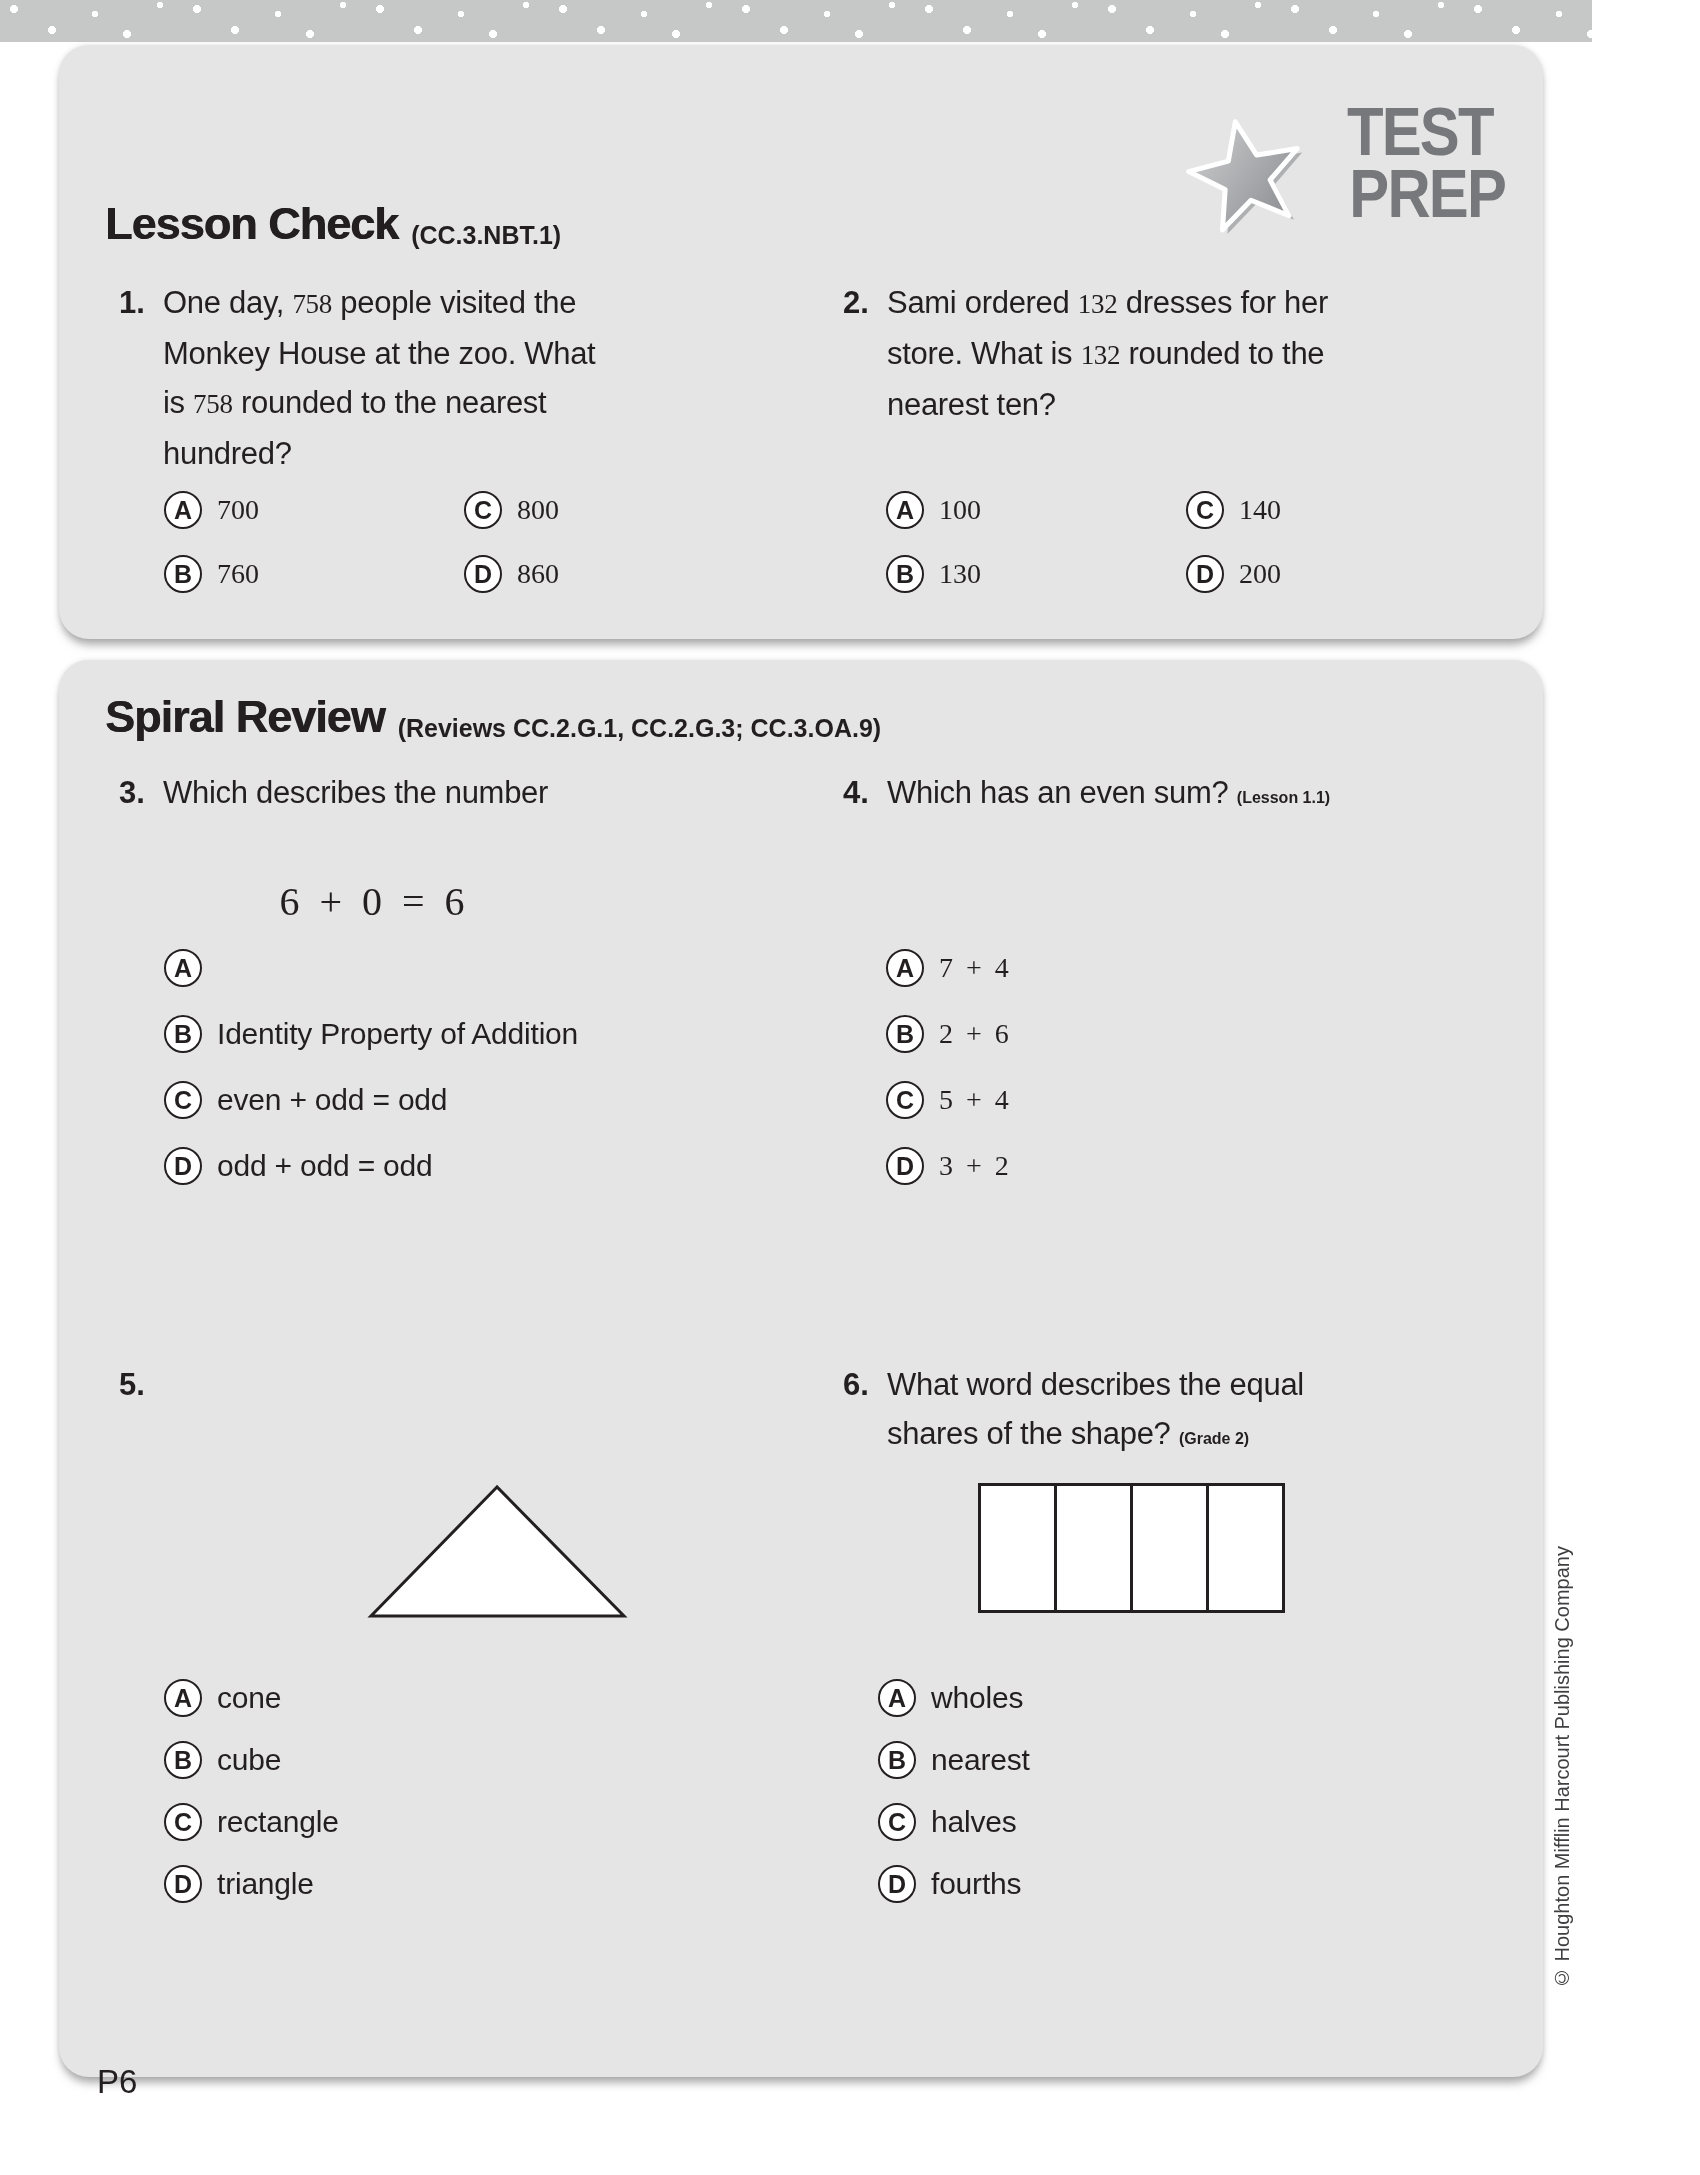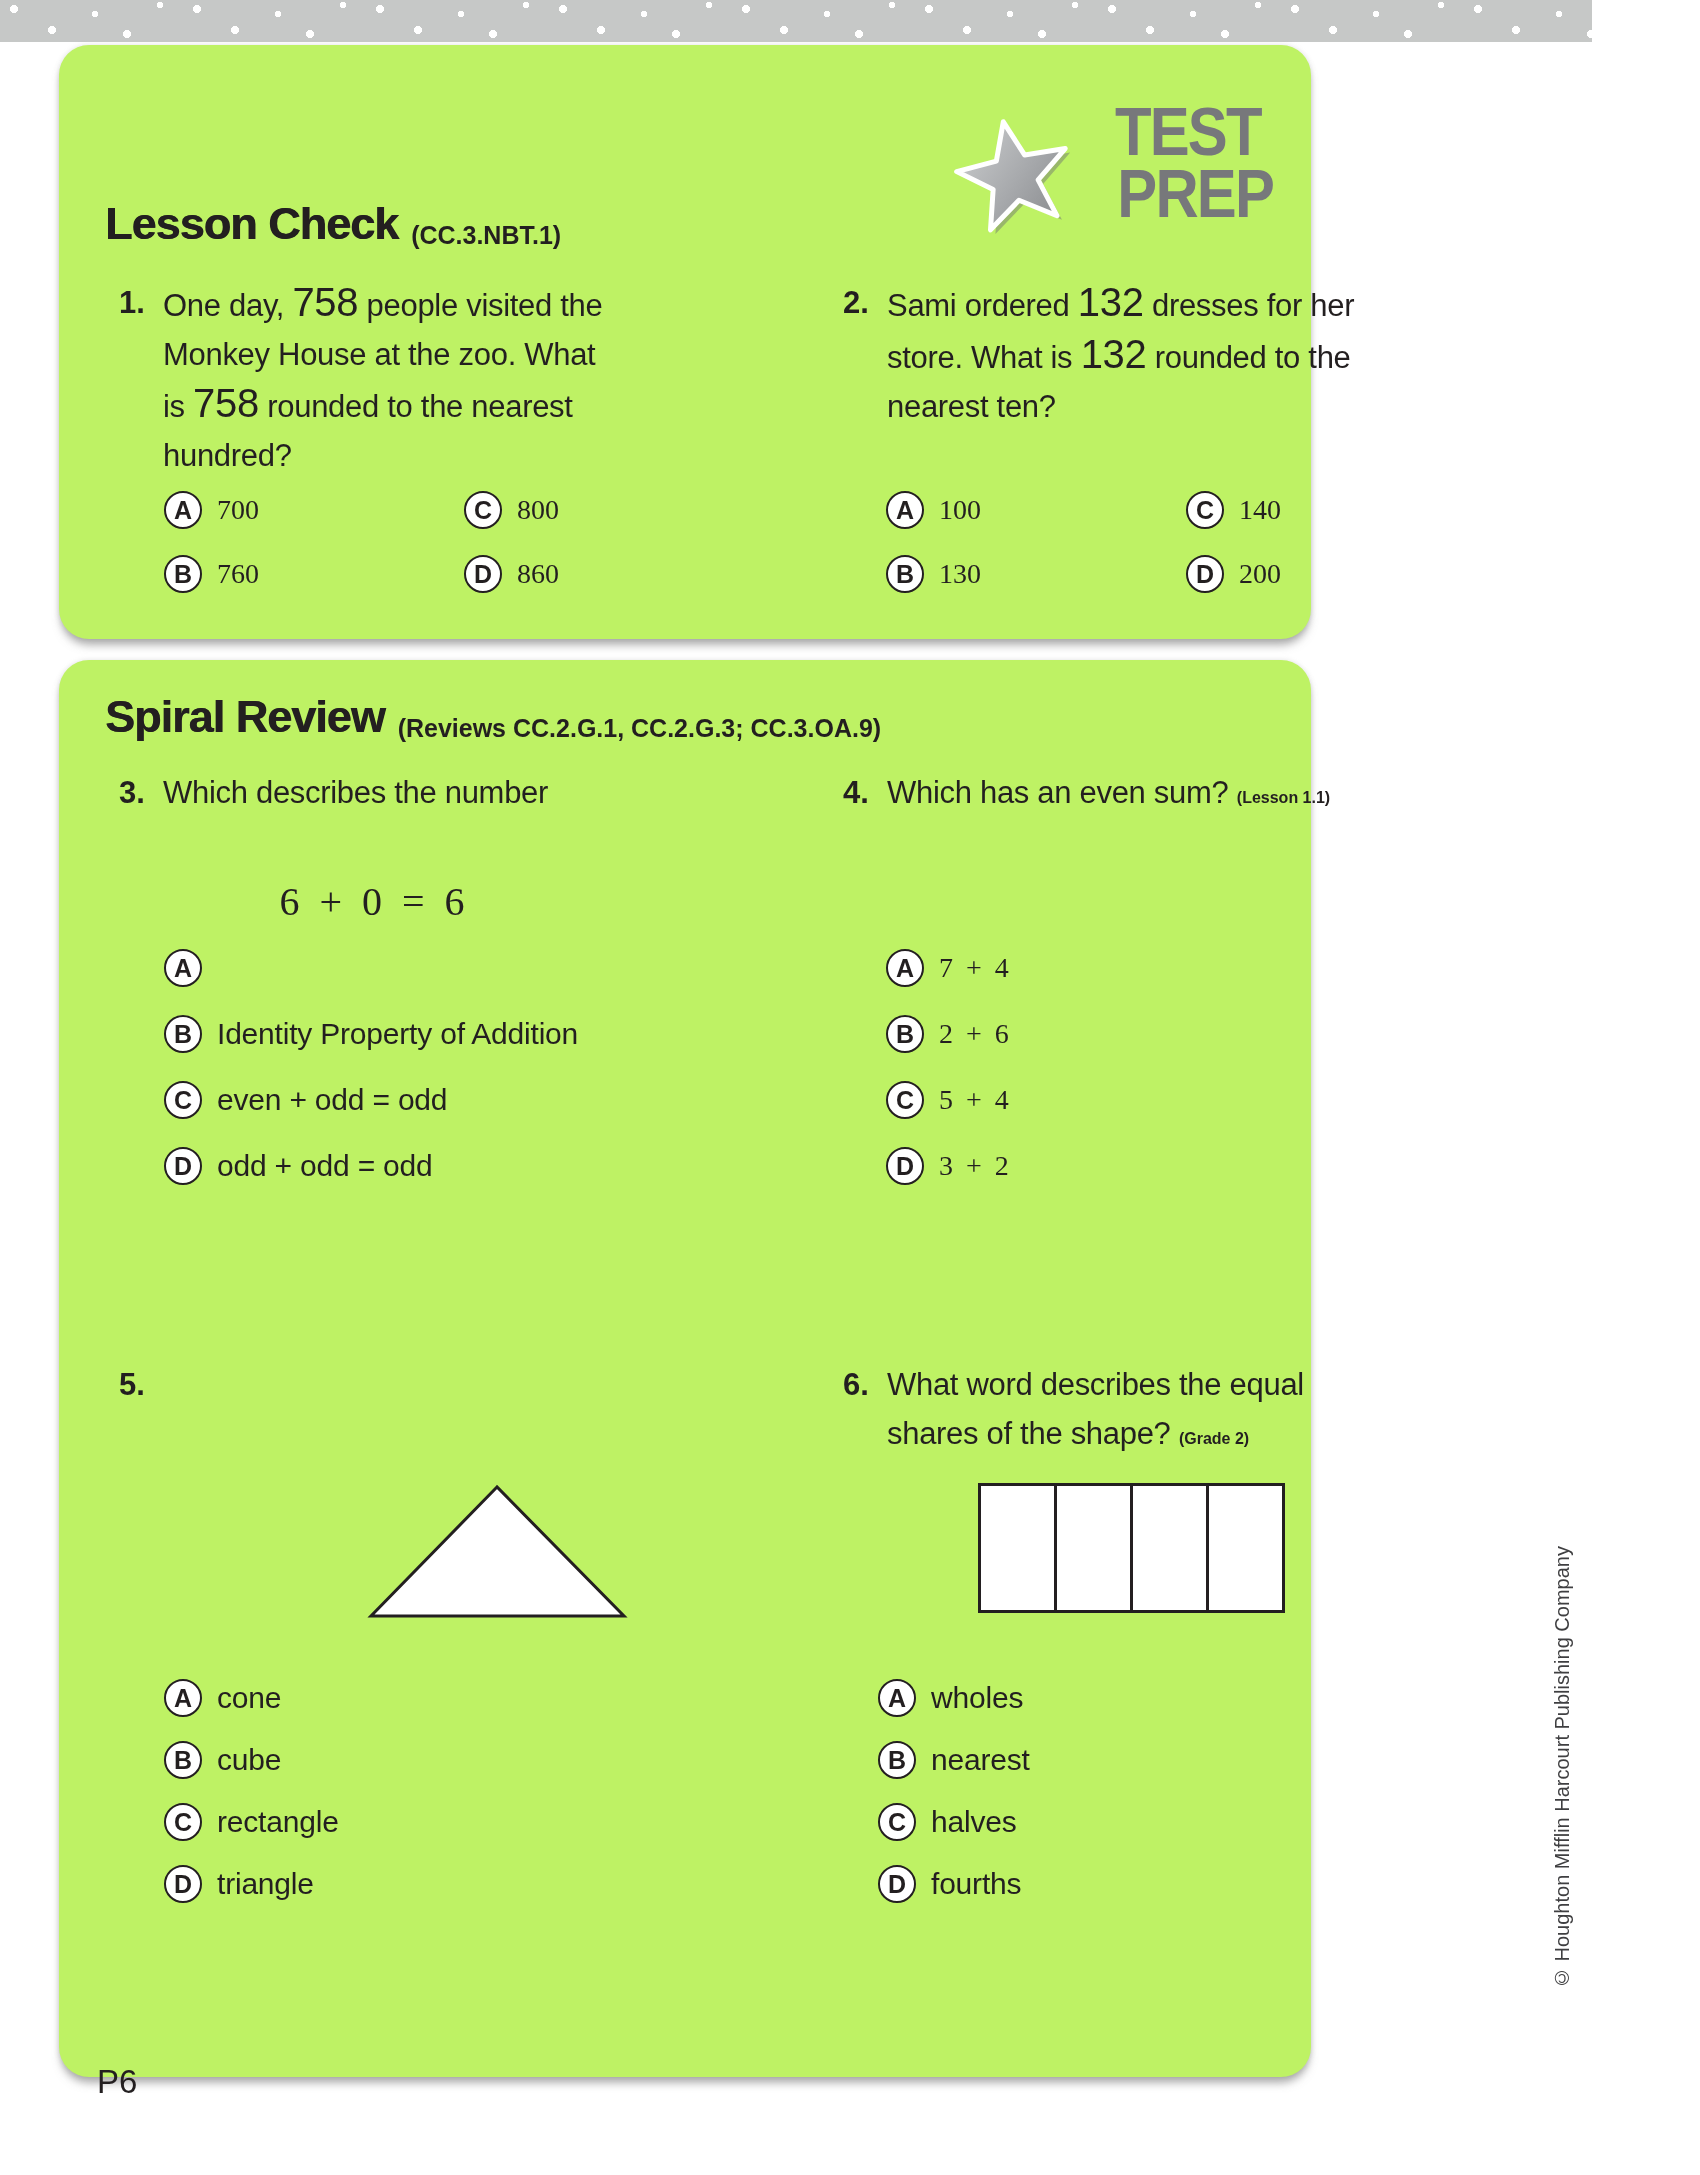--- a/index.html
+++ b/index.html
@@ -13,21 +13,21 @@
     background-color:#c6c8c7;
     background-image:
       radial-gradient(circle 4px at 14px 9px,#fff 98%,transparent),
       radial-gradient(circle 4px at 52px 30px,#fff 98%,transparent),
       radial-gradient(circle 3.5px at 95px 14px,#fff 98%,transparent),
       radial-gradient(circle 4px at 127px 34px,#fff 98%,transparent),
       radial-gradient(circle 3.5px at 160px 5px,#fff 98%,transparent);
     background-size:183px 42px;
   }
   .card{
-    position:absolute;left:59px;width:1252px;background:#bef264;border-radius:30px;
+    position:absolute;left:59px;width:1484px;background:#e5e5e5;border-radius:30px;
     box-shadow:0 8px 9px -2px rgba(110,110,110,.55), 0 0 5px rgba(150,150,150,.28);
   }
   .card1{top:45px;height:594px}
   .card2{top:660px;height:1417px}
 
   
   .logo{position:absolute;top:52px;right:38px;width:310px;height:170px}
   .logo-line{
     position:absolute;font-weight:bold;color:#77787b;font-size:68px;line-height:1;
     letter-spacing:-2px;transform:scaleX(.88);transform-origin:100% 50%;white-space:nowrap;
@@ -38,21 +38,21 @@
 
   
   .sec-header{position:absolute;display:flex;align-items:flex-end;gap:13px;white-space:nowrap}
   .sec-title{font-size:45px;font-weight:bold;letter-spacing:-1px;text-shadow:.6px 0 0 currentColor}
   .sec-std{font-size:25px;font-weight:bold}
 
   
   .question{position:absolute;display:flex}
   .qnum{font-weight:bold;font-size:31px;line-height:49px;width:44px;flex:none}
   .qtext{font-size:31px;line-height:49px;letter-spacing:-.3px}
-  .qline .num{font-family:Liberation Sans, sans-serif;font-size:40px}
+  .qline .num{font-family:Liberation Serif, serif;font-size:27px}
   .ref{font-size:16px;font-weight:bold;letter-spacing:0}
   .graderef{margin-top:14px}
   .equation{
     position:absolute;width:420px;text-align:center;
     font-family:"Liberation Serif",serif;font-size:40px;word-spacing:10px;
   }
 
   
   .opts{position:absolute}
   .grid2{display:grid;grid-template-columns:300px auto;row-gap:26px}

